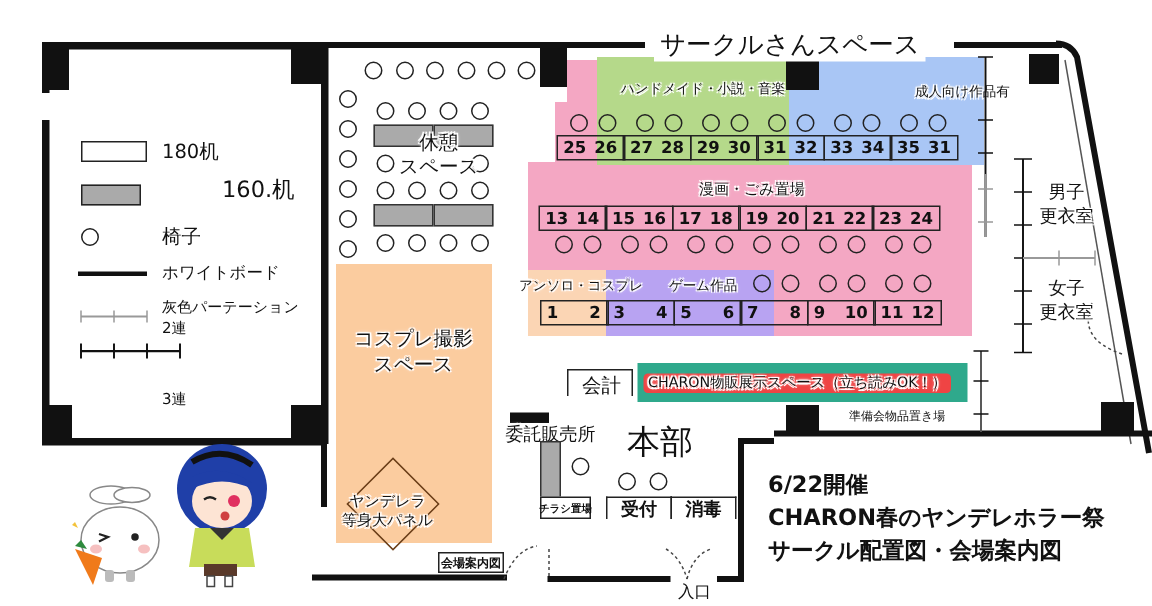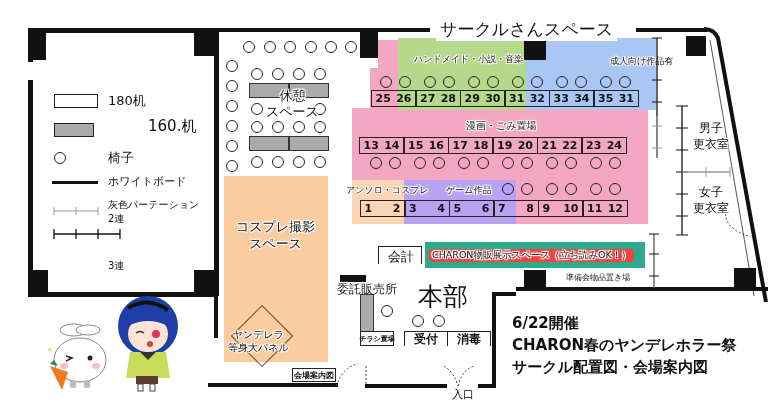--- a/index.html
+++ b/index.html
@@ -268,21 +268,21 @@
 </div>
 
 <div class="abs" style="left:378px;top:246px;width:44px;height:18px;border:1.3px solid #222;border-bottom:none;box-sizing:border-box;"></div>
 <div class="lbl" style="left:388px;top:248px;font-size:13px;">会計</div>
 <div class="abs" style="left:425px;top:242px;width:220px;height:26px;background:#2fa98c;"></div>
 <div class="lbl" style="left:429px;top:249px;font-size:9.5px;background:#ef4444;padding:0 3px;border-radius:3px;">CHARON物販展示スペース（立ち読みOK！）</div>
 
 <div class="lbl" style="left:566px;top:272px;font-size:8px;">準備会物品置き場</div>
 
 <div class="lbl" style="left:337px;top:281px;font-size:12px;">委託販売所</div>
-<div class="lbl" style="left:418px;top:280px;font-size:25px;">本部</div>
+<div class="lbl" style="left:418px;top:280px;font-size:22px;">本部</div>
 <div class="gtable" style="left:360px;top:294px;width:14px;height:38px;"></div>
 <div class="chair" style="left:381px;top:305px;"></div>
 <div class="chair" style="left:412px;top:315px;"></div>
 <div class="chair" style="left:433px;top:315px;"></div>
 <div class="booth" style="left:360px;top:331px;width:34px;height:15px;font-size:7px;">チラシ置場</div>
 <div class="booth" style="left:404px;top:331px;width:44px;height:15px;font-size:12px;border-bottom:none;background:transparent;">受付</div>
 <div class="booth" style="left:447px;top:331px;width:44px;height:15px;font-size:12px;border-bottom:none;background:transparent;">消毒</div>
 <div class="lbl" style="left:452px;top:387px;font-size:11px;">入口</div>
 
 <svg class="abs" style="left:330px;top:360px;" width="160" height="30">

